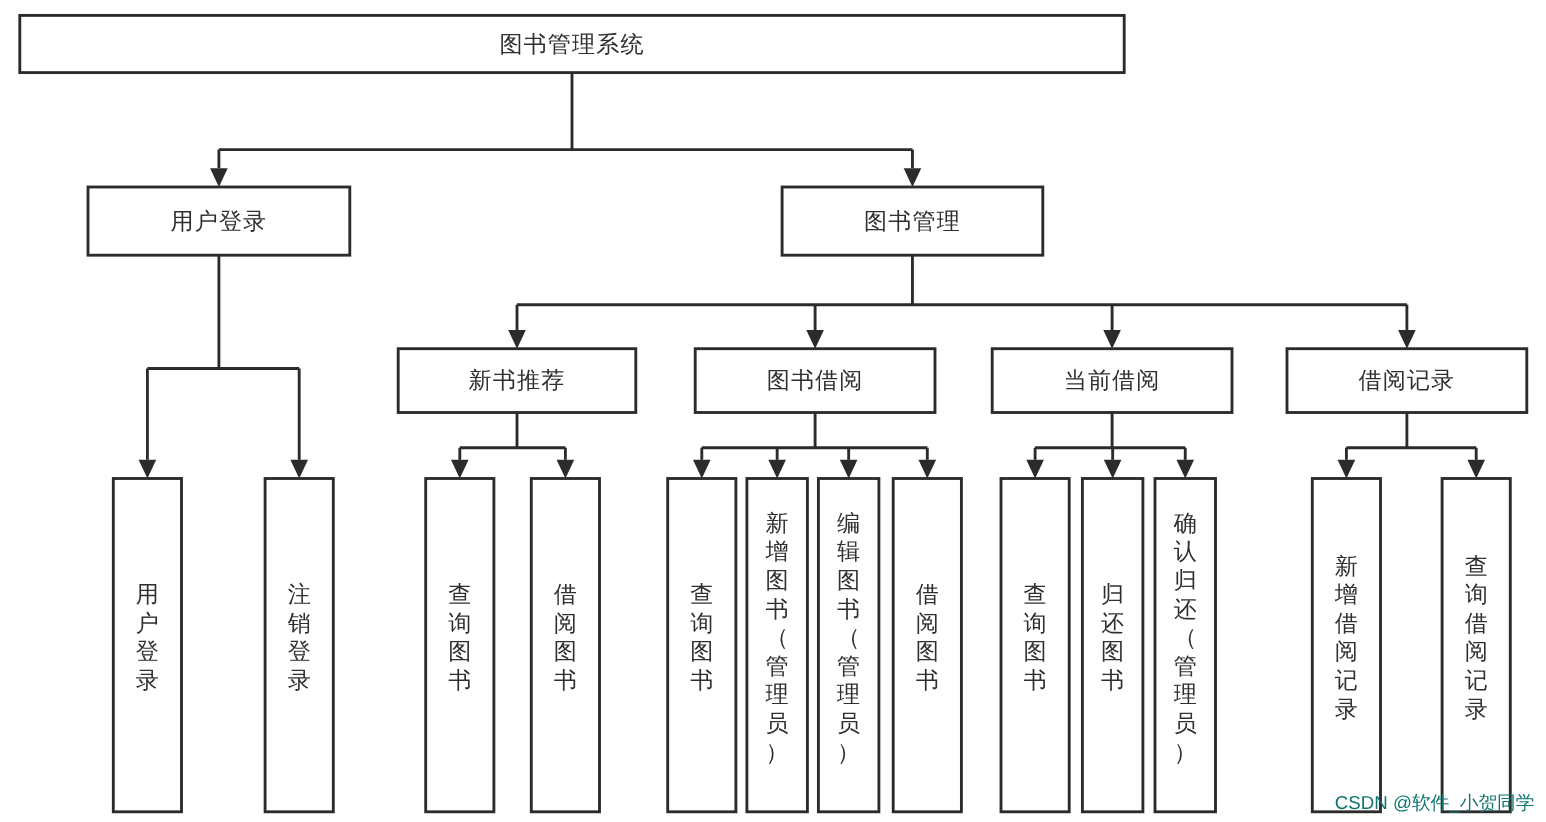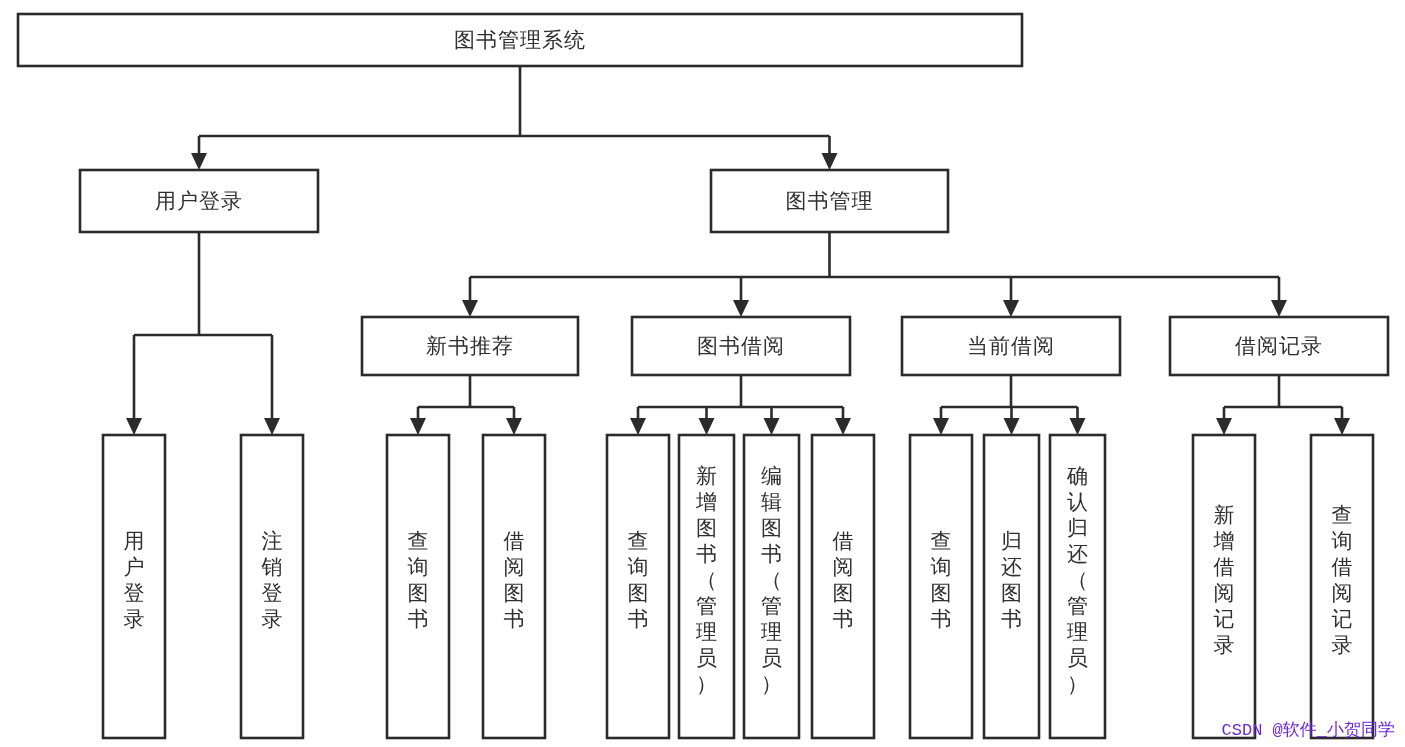--- a/index.html
+++ b/index.html
@@ -37,23 +37,23 @@
     stroke-linecap: butt;
   }
   .arrow-head {
     fill: #2b2b2b;
     stroke: none;
   }
   .watermark-text {
     position: absolute;
     right: 10px;
     bottom: 6px;
-    font-family: Liberation Mono, monospace;
+    font-family: Liberation Sans, sans-serif;
     font-size: 17px;
-    color: #6d28d9;
+    color: #0f766e;
     white-space: nowrap;
     pointer-events: none;
     user-select: none;
   }
 </style>
 </head>
 <body>
 
 <div id="diagram-root">
   <svg id="chart-svg" viewBox="0 0 1405 747" xmlns="http://www.w3.org/2000/svg">

